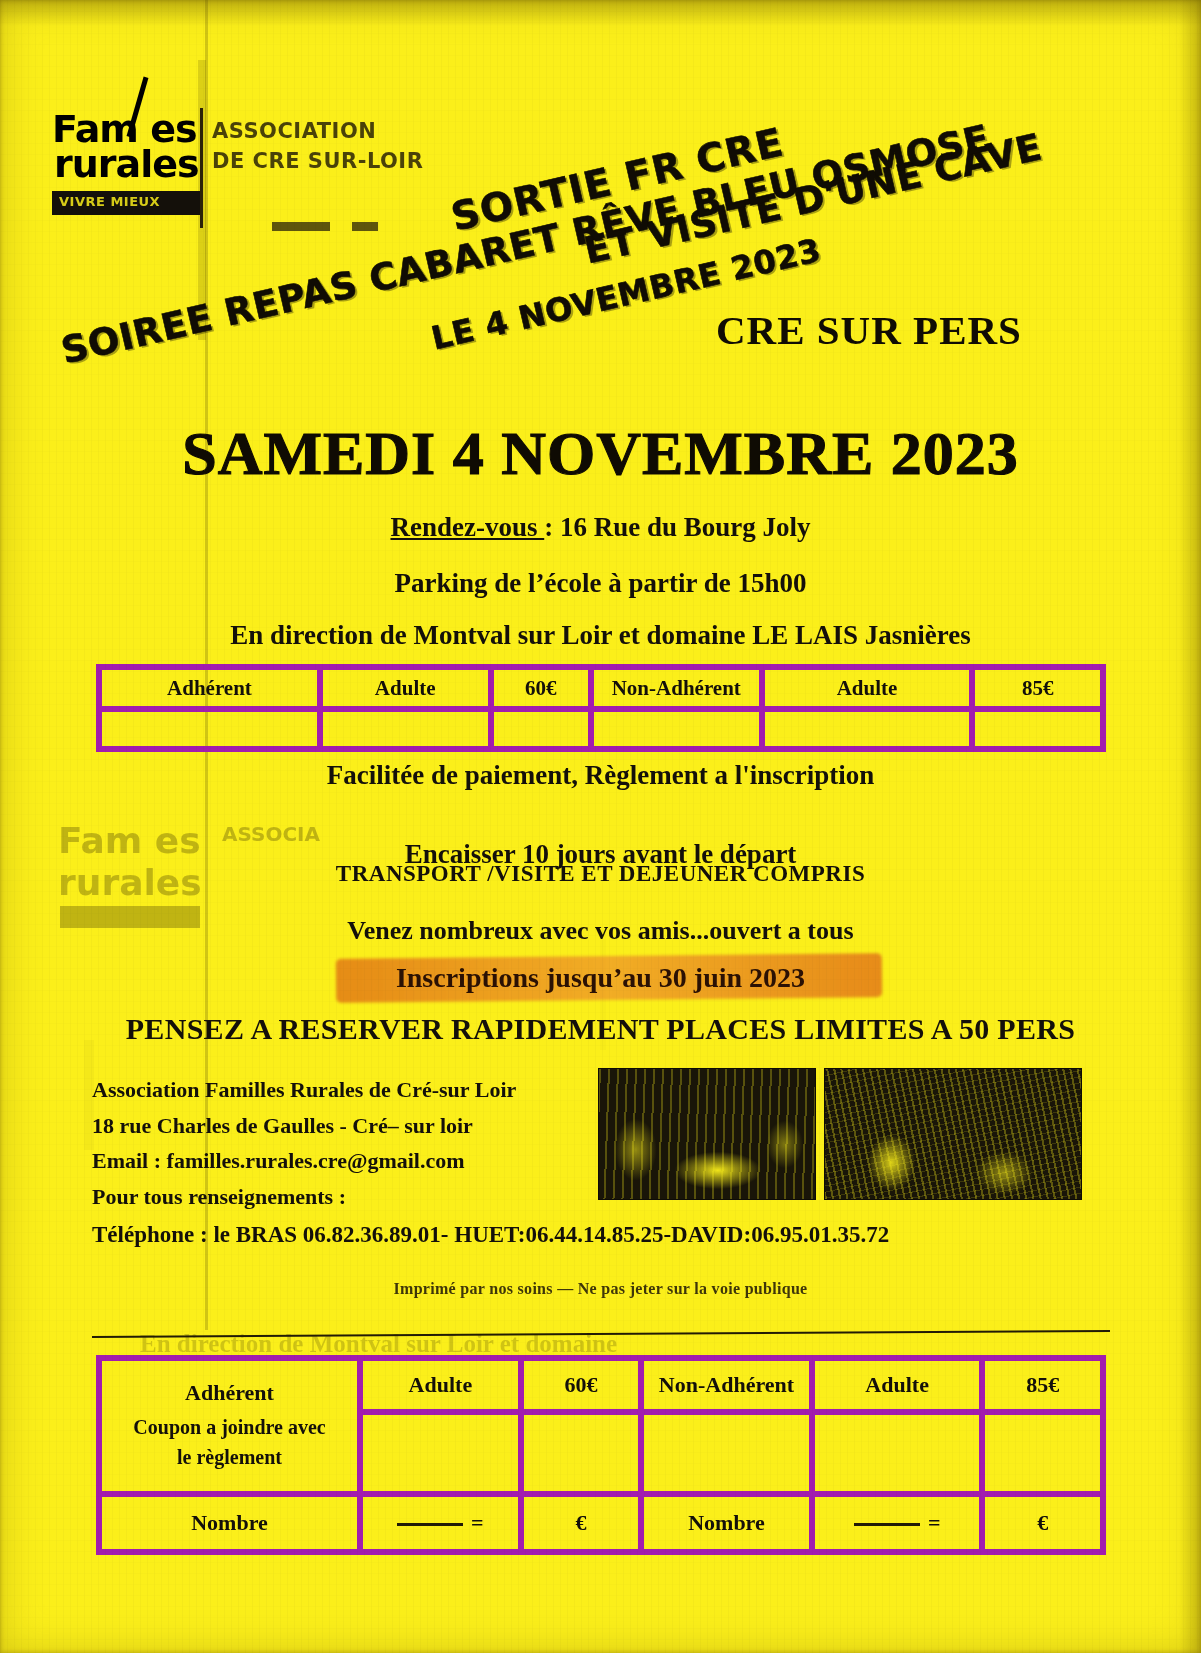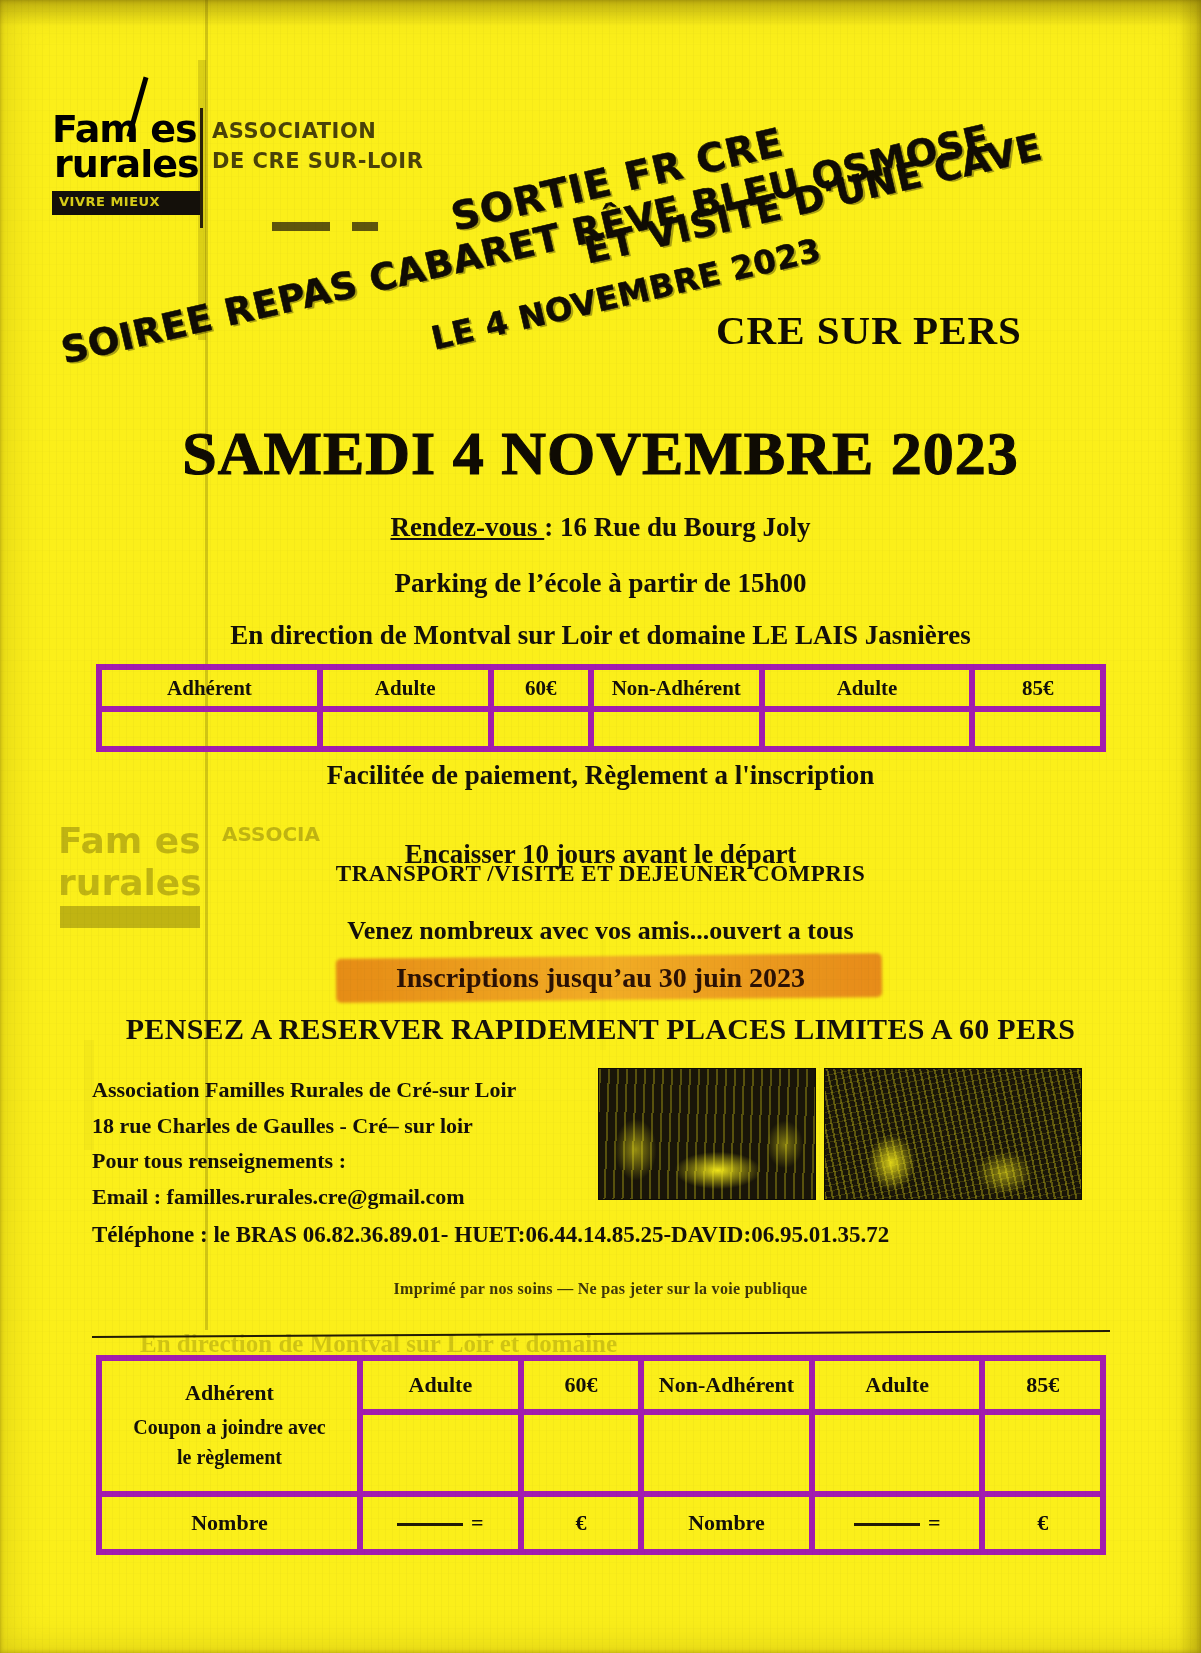--- a/index.html
+++ b/index.html
@@ -271,27 +271,27 @@
 <div class="line" id="m-facilite">Facilitée de paiement, Règlement a l'inscription</div>
 <div class="line" id="m-encaisser">Encaisser 10 jours avant le départ</div>
 <div class="line" id="m-transport">TRANSPORT /VISITE ET  DEJEUNER COMPRIS</div>
 <div class="line" id="m-venez">Venez nombreux avec vos amis...ouvert a tous</div>
 
 <div class="highlight-wrap">
   <div class="hl-mark"></div>
   <span class="hl-text">Inscriptions jusqu’au  30 juin  2023</span>
 </div>
 
-<div class="line" id="m-pensez">PENSEZ A RESERVER RAPIDEMENT PLACES  LIMITES A 60 PERS</div>
+<div class="line" id="m-pensez">PENSEZ A RESERVER RAPIDEMENT PLACES  LIMITES A 50 PERS</div>
 
 <div class="contact">
   <div>Association Familles Rurales de Cré-sur Loir</div>
   <div>18 rue Charles de Gaulles - Cré– sur loir</div>
+  <div>Email : familles.rurales.cre@gmail.com</div>
   <div>Pour tous renseignements :</div>
-  <div>Email : familles.rurales.cre@gmail.com</div>
 </div>
 <div class="phone">Téléphone :  le BRAS 06.82.36.89.01- HUET:06.44.14.85.25-DAVID:06.95.01.35.72</div>
 
 <div class="photo" id="photo-left">
     <div class="ph-a"></div>
   </div>
 <div class="photo" id="photo-right">
     <div class="ph-b"></div>
   </div>
 

